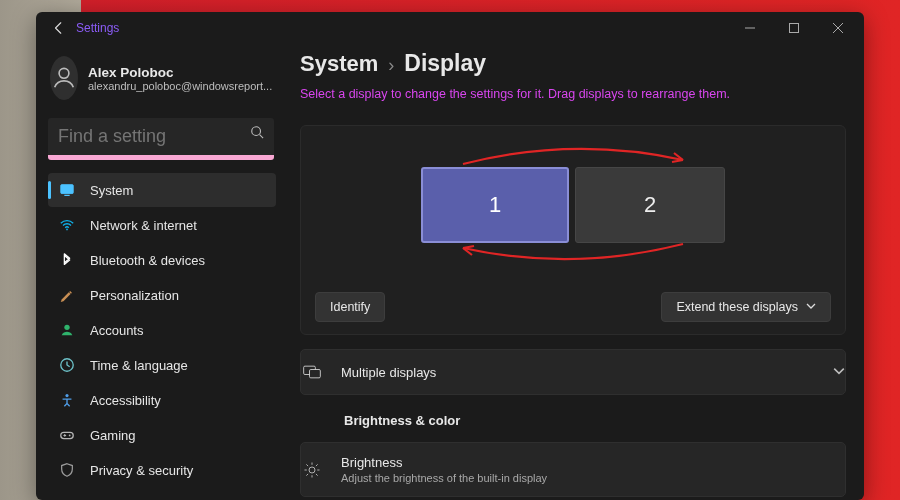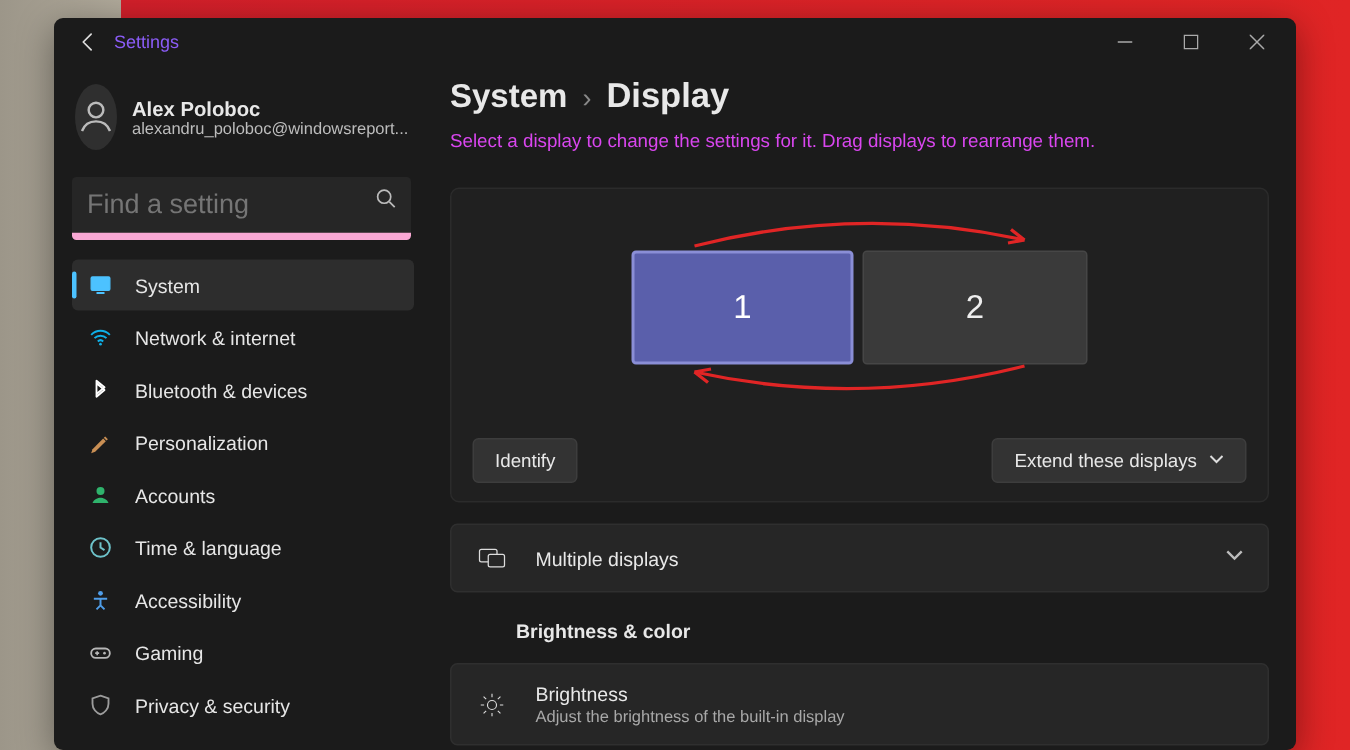--- a/index.html
+++ b/index.html
@@ -34,21 +34,21 @@
   .monitor-panel { background:#202020; border:1px solid #2b2b2b; border-radius:6px; padding:14px 14px 12px 14px; }
   .monitor-area { position:relative; height:130px; display:flex; align-items:center; justify-content:center; }
   .display-box { height:76px; display:flex; align-items:center; justify-content:center; font-size:22px; border-radius:3px; cursor:move; }
   .d1 { width:148px; background:#5a5fab; border:2px solid #8a8ed6; color:#fff; margin-right:6px; }
   .d2 { width:150px; background:#3a3a3a; border:1px solid #464646; color:#eee; }
   .arrow-top, .arrow-bot { position:absolute; left:50%; transform:translateX(-50%); pointer-events:none; }
   .arrow-top { top:2px; }
   .arrow-bot { bottom:4px; }
   .panel-buttons { display:flex; justify-content:space-between; gap:10px; margin-top:22px; }
   .btn { background:#333; border:1px solid #3d3d3d; color:#e8e8e8; font-size:12.5px; padding:7px 14px; border-radius:4px; cursor:pointer; display:flex; align-items:center; gap:8px; }
-  .setting-card { background:#262626; border:1px solid #2f2f2f; border-radius:5px; padding:12px 16px; display:flex; align-items:center; margin-top:14px; cursor:pointer; }
+  .setting-card { background:#262626; border:1px solid #2f2f2f; border-radius:5px; padding:12px 0; display:flex; align-items:center; margin-top:14px; cursor:pointer; }
   .setting-card .cicon { width:22px; margin-right:18px; color:#ddd; display:flex; align-items:center; justify-content:center; }
   .setting-title { font-size:13px; }
   .setting-desc { font-size:11px; color:#a8a8a8; margin-top:2px; }
   .chev { margin-left:auto; color:#bbb; }
   .section-label { font-size:13px; font-weight:600; margin-top:18px; margin-bottom:6px;margin-left:44px; }
   .nav::-webkit-scrollbar, .main::-webkit-scrollbar { width:4px; }
   .nav::-webkit-scrollbar-thumb, .main::-webkit-scrollbar-thumb { background:#3a3a3a; border-radius:2px; }
 </style>
 </head>
 <body>

